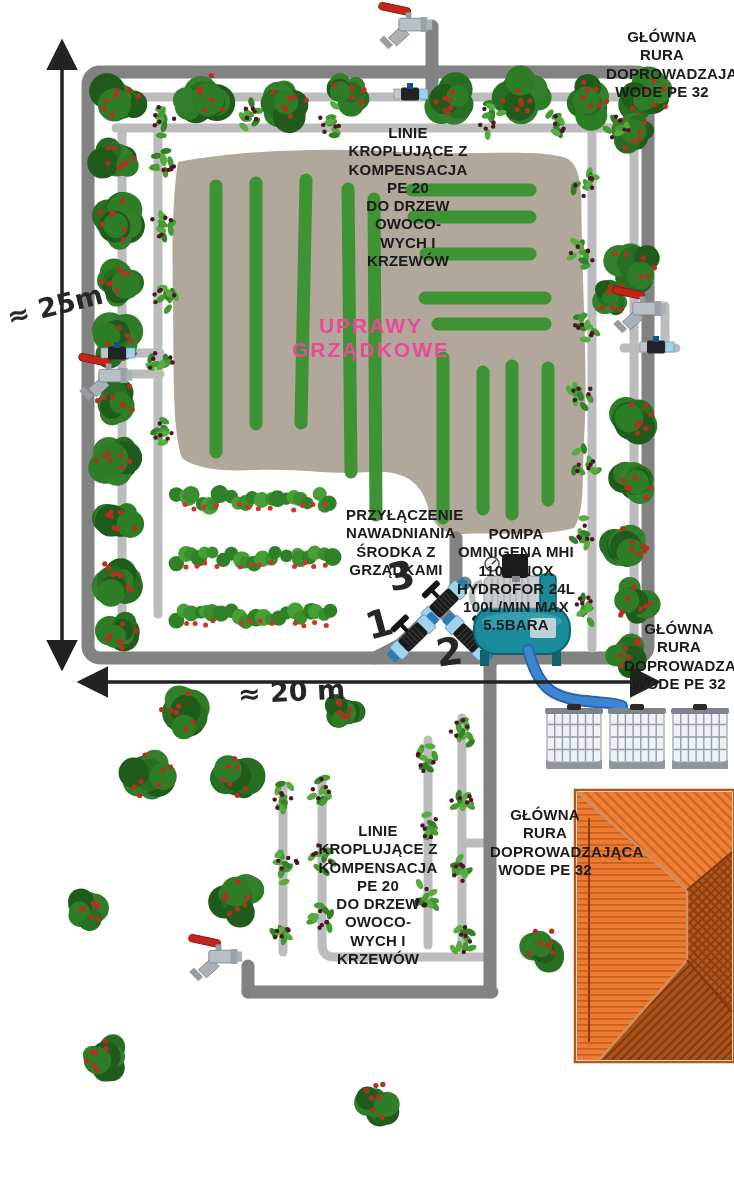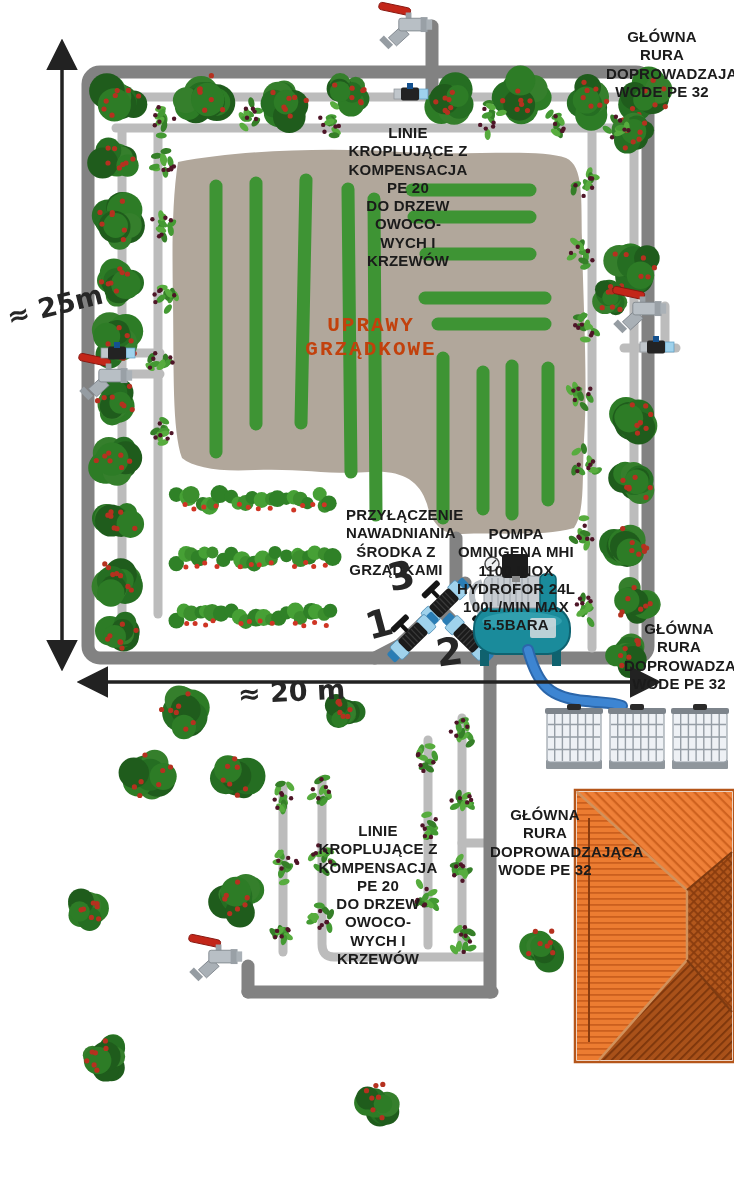--- a/index.html
+++ b/index.html
@@ -1,21 +1,21 @@
 <!DOCTYPE html>
 <html><head>
 <meta charset="utf-8">
 <style>
   html,body{margin:0;padding:0;background:#ffffff;}
   .stage{position:relative;width:734px;height:1200px;background:#ffffff;overflow:hidden;
          font-family:"Liberation Sans",sans-serif;}
   .stage svg{position:absolute;left:0;top:0;}
   .lbl{position:absolute;font-weight:bold;font-size:15px;line-height:1.22;color:#1b1b1b;
        text-align:center;white-space:pre-line;letter-spacing:.2px;}
-  .lbl-beds{font-size:21px;line-height:1.15;color:#c2410c;letter-spacing:2px;font-family:Liberation Mono, monospace;}
+  .lbl-beds{font-size:21px;line-height:1.15;color:#ec4899;letter-spacing:2px;}
   .hand{position:absolute;font-weight:bold;color:#262626;font-family:"DejaVu Sans",sans-serif;
         white-space:pre;}
 </style>
 </head>
 <body>
 
 <div class="stage">
 
   <svg id="scene" width="734" height="1200" viewBox="0 0 734 1200">
     <defs>

